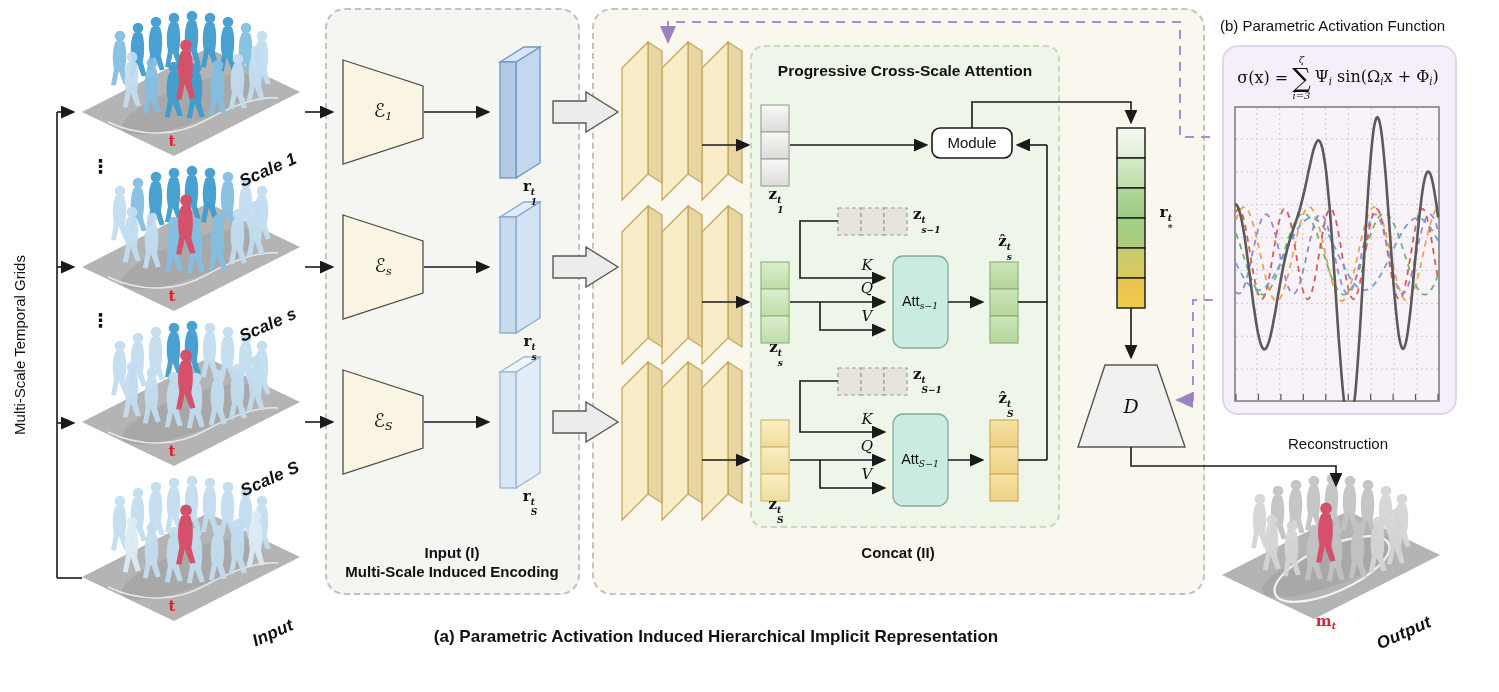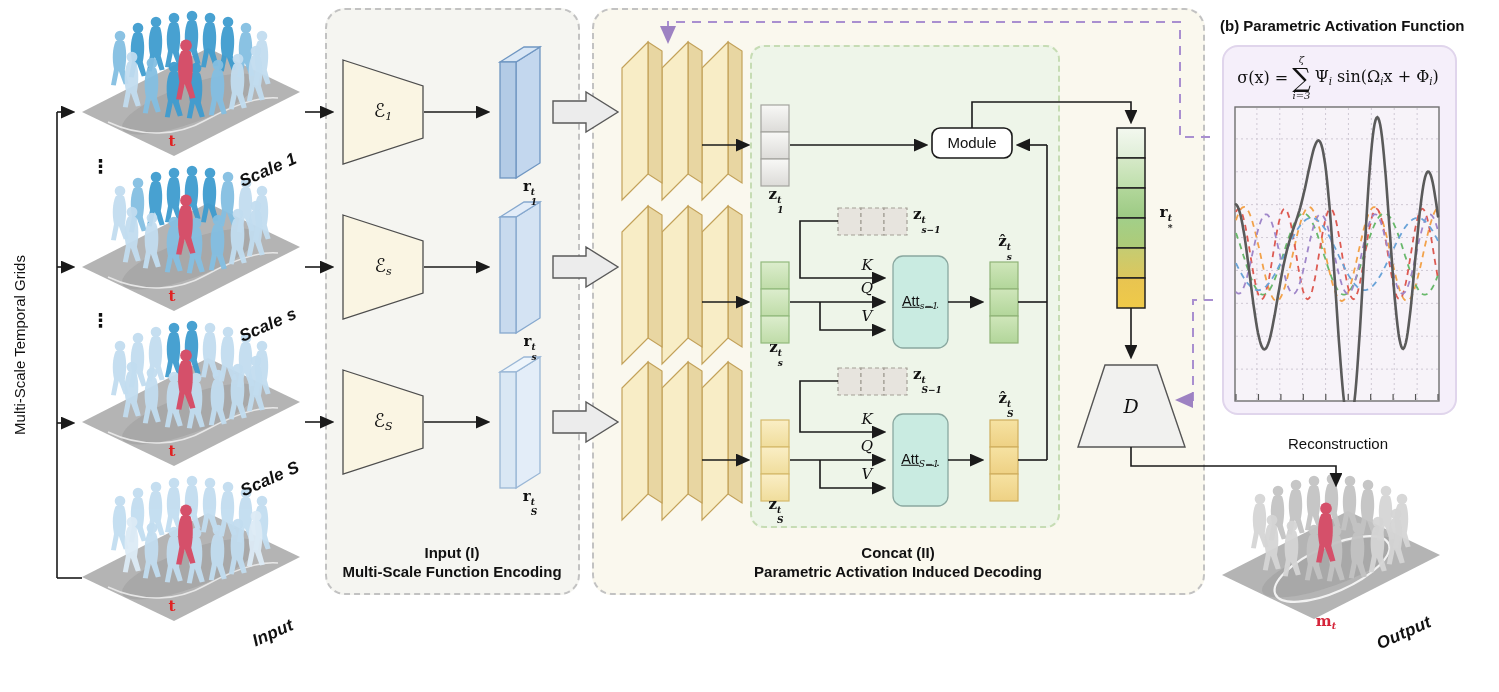--- a/index.html
+++ b/index.html
@@ -10,38 +10,38 @@
   #module2{left:592px;top:8px;width:609px;height:583px;background:#faf8ee;}
   #greenbox{left:750px;top:45px;width:306px;height:479px;background:#eef5e9;
             border:2px dashed #c6dcb4;border-radius:14px;}
   #panelb{left:1222px;top:45px;width:231px;height:366px;background:#f5effa;
           border:2px solid #e0d5ec;border-radius:16px;}
   #diagram-svg{position:absolute;left:0;top:0;z-index:2;}
   #plotwrap{position:absolute;left:1234px;top:106px;width:206px;height:296px;z-index:3;}
   .lbl{position:absolute;z-index:4;white-space:nowrap;transform:translate(-50%,-50%);
        font-size:15px;line-height:1.15;}
   .la{transform:translate(0,-50%);} 
-  .bold{font-weight:bold;}
+  .bold{font-weight:normal;}
   .rot90{transform:translate(-50%,-50%) rotate(-90deg);}
   .handw{font-weight:bold;font-style:italic;font-size:17px;
          transform:translate(-50%,-50%) rotate(-24deg);letter-spacing:.3px;}
   .tlab{font-family:"DejaVu Serif",serif;font-weight:bold;color:#e02222;font-size:15px;}
   .dots{font-size:19px;font-weight:bold;letter-spacing:1px;}
   .math{font-family:"DejaVu Serif",serif;font-weight:bold;font-size:15px;}
   .math .sb,.attl .sb,.formula .sb{font-size:.64em;font-style:italic;vertical-align:-0.3em;
         font-family:"DejaVu Serif",serif;font-weight:inherit;}
   .math .ss,.formula .ss{display:inline-flex;flex-direction:column;font-size:.6em;
         line-height:1.1;vertical-align:-0.45em;font-style:italic;text-align:left;}
   .math .ss span{display:block;}
   .it{}
   .enc{font-family:"DejaVu Sans","DejaVu Serif",serif;font-size:19px;font-weight:normal;}
   .enc .sb{font-size:.58em;font-style:italic;font-family:"DejaVu Serif",serif;vertical-align:-0.25em;}
   .script{font-family:"DejaVu Serif",serif;font-style:italic;font-size:19px;}
   .kqv{font-family:"DejaVu Serif",serif;font-style:italic;font-size:15px;}
-  .attl{font-size:14.5px;text-decoration:underline;}
+  .attl{font-size:14.5px;}
   .modtitle{font-weight:bold;font-size:15px;}
   .formula{font-family:"DejaVu Serif",serif;font-size:16px;display:flex;align-items:center;gap:4px;}
   .formula .sum{display:inline-flex;flex-direction:column;align-items:center;line-height:1;}
   .formula .sum .st{font-size:10px;font-style:italic;}
   .formula .sum .sg{font-size:26px;}
   .caption{font-weight:bold;font-size:17px;}
 </style>
 </head>
 <body>
 
@@ -402,22 +402,23 @@
       </span></div>
   <div class="lbl math" style="left:530px;top:348px;"><span>r</span><span class="ss">
         <span>t</span>
         <span>s</span>
       </span></div>
   <div class="lbl math" style="left:530px;top:503px;"><span>r</span><span class="ss">
         <span>t</span>
         <span>S</span>
       </span></div>
   <div class="lbl modtitle" style="left:452px;top:553px;">Input (I)</div>
-  <div class="lbl modtitle" style="left:452px;top:572px;">Multi-Scale Function Encoding</div>
-
+  <div class="lbl modtitle" style="left:452px;top:572px;">Multi-Scale Induced Encoding</div>
+
+  <div class="lbl modtitle" style="left:905px;top:71px;font-size:15.5px;">Progressive Cross-Scale Attention</div>
   <div class="lbl math" style="left:776px;top:201px;"><span>z</span><span class="ss">
         <span>t</span>
         <span>1</span>
       </span></div>
   <div class="lbl math" style="left:776px;top:354px;"><span>z</span><span class="ss">
         <span>t</span>
         <span>s</span>
       </span></div>
   <div class="lbl math" style="left:776px;top:511px;"><span>z</span><span class="ss">
         <span>t</span>
@@ -447,26 +448,26 @@
   <div class="lbl kqv" style="left:867px;top:475px;">V</div>
   <div class="lbl attl" style="left:920px;top:302px;"><span>Att</span><span class="sb">s−1</span></div>
   <div class="lbl attl" style="left:920px;top:460px;"><span>Att</span><span class="sb">S−1</span></div>
   <div class="lbl" style="left:972px;top:143px;">Module</div>
   <div class="lbl math" style="left:1166px;top:218px;font-size:15.5px;"><span>r</span><span class="ss">
         <span>t</span>
         <span>*</span>
       </span></div>
   <div class="lbl script" style="left:1131px;top:407px;"><span class="it">D</span></div>
   <div class="lbl modtitle" style="left:898px;top:553px;">Concat (II)</div>
-  <div class="lbl modtitle" style="left:898px;top:572px;">Parametric Activation Induced Decoding</div>
 
   <div class="lbl" style="left:1338px;top:444px;">Reconstruction</div>
   <div class="lbl math" style="left:1326px;top:622px;color:#d5253a;"><span>m</span><span class="sb">t</span></div>
   <div class="lbl handw" style="left:1404px;top:633px;">Output</div>
 
+  <div class="lbl caption" style="left:716px;top:637px;">(a) Parametric Activation Induced Hierarchical Implicit Representation</div>
   <div class="lbl la bold" style="left:1220px;top:26px;font-size:15px;">(b) Parametric Activation Function</div>
   <div class="lbl formula" style="left:1338px;top:78px;">
     <span class="it">σ(x) =</span>
     <span class="sum">
       <span class="st">ζ</span>
       <span class="sg">∑</span>
       <span class="st">i=3</span>
     </span>
     <span><span>Ψ</span><span class="sb">i</span><span> sin(Ω</span><span class="sb">i</span><span class="it">x</span><span> + Φ</span><span class="sb">i</span><span>)</span></span>
   </div>

